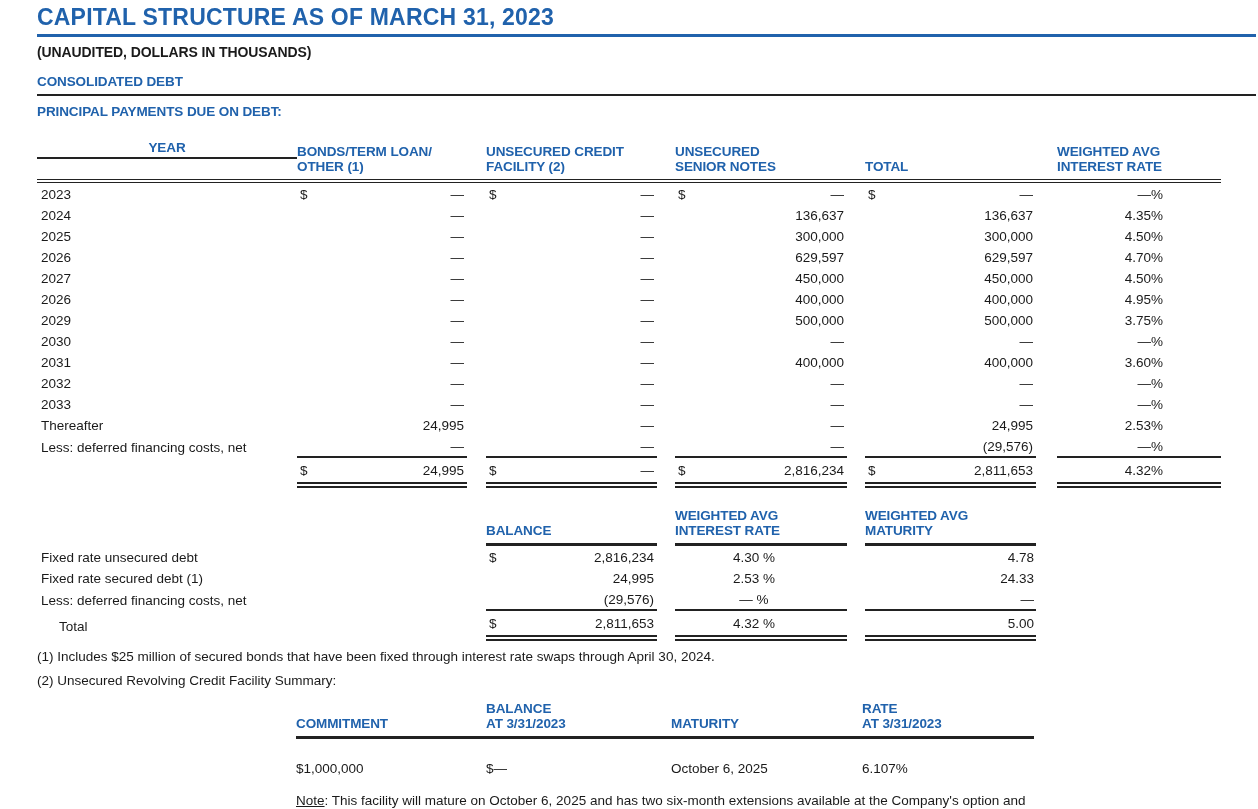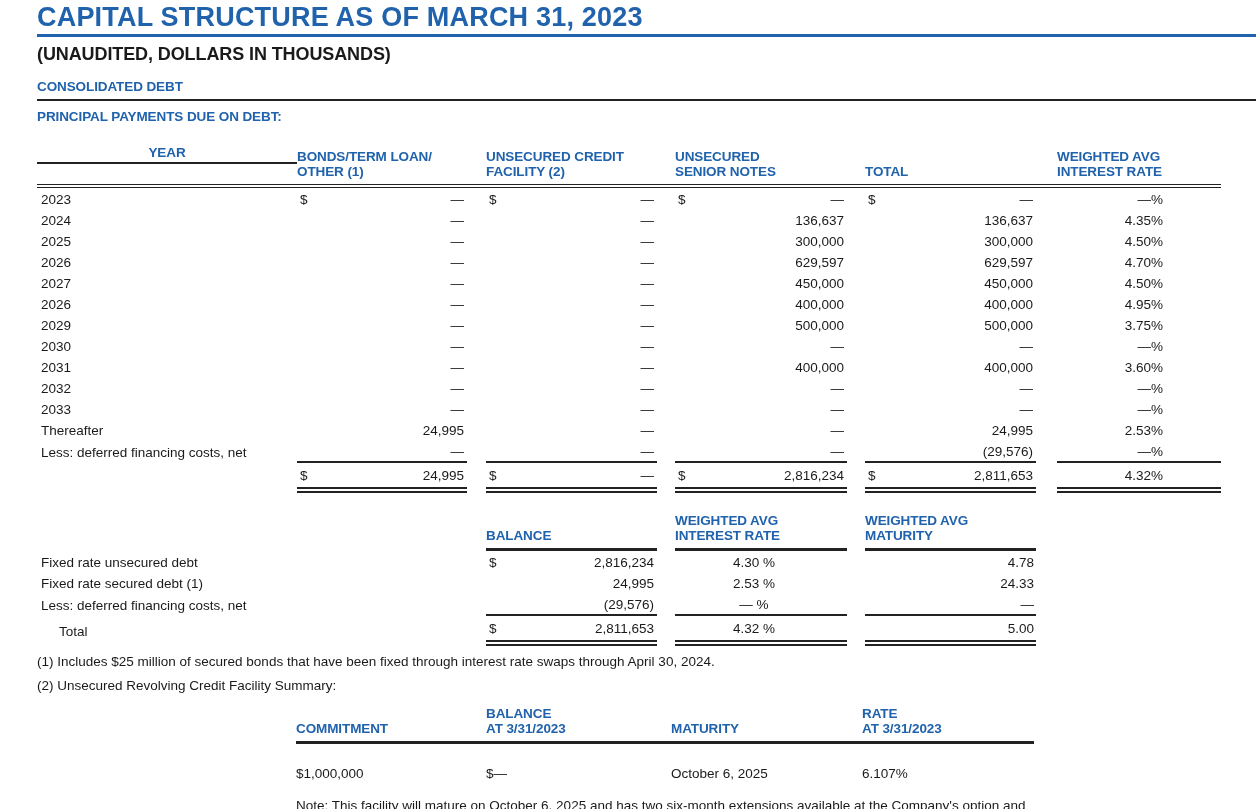--- a/index.html
+++ b/index.html
@@ -5,25 +5,25 @@
   :root { --blue:#2062AC; --ink:#1a1a1a; }
   * { box-sizing:border-box; }
   html,body { margin:0; padding:0; }
   body {
     width:1258px; height:809px; background:#ffffff; overflow:hidden;
     font-family:"Liberation Sans", sans-serif; color:var(--ink);
   }
   .page { margin-left:37px; width:1219px; }
 
   h1.title {
-    margin:0; padding-top:3px; font-size:27px; line-height:29px;
+    margin:0; padding-top:3px; font-size:23px; line-height:29px;
     font-weight:bold; color:var(--blue); letter-spacing:0.2px;
   }
   .rule-blue { height:3px; background:var(--blue); margin-top:2px; }
-  .subtitle { font-size:18px; font-weight:bold; margin-top:7px; letter-spacing:-0.1px; }
+  .subtitle { font-size:14px; font-weight:bold; margin-top:7px; letter-spacing:-0.1px; }
   .heading-blue { font-size:13.5px; font-weight:bold; color:var(--blue); letter-spacing:-0.1px; }
   .section-heading { margin-top:14px; }
   .rule-black { height:2px; background:#222; margin-top:5px; }
   .subsection-heading { margin-top:8px; }
 
   table.fin-table { border-collapse:collapse; table-layout:fixed; }
   table.t1 { margin-top:21px; width:1184px; }
   table.t2 { margin-top:20px; width:999px; }
   table.t3 { margin-top:12px; margin-left:259px; width:738px; }
 

